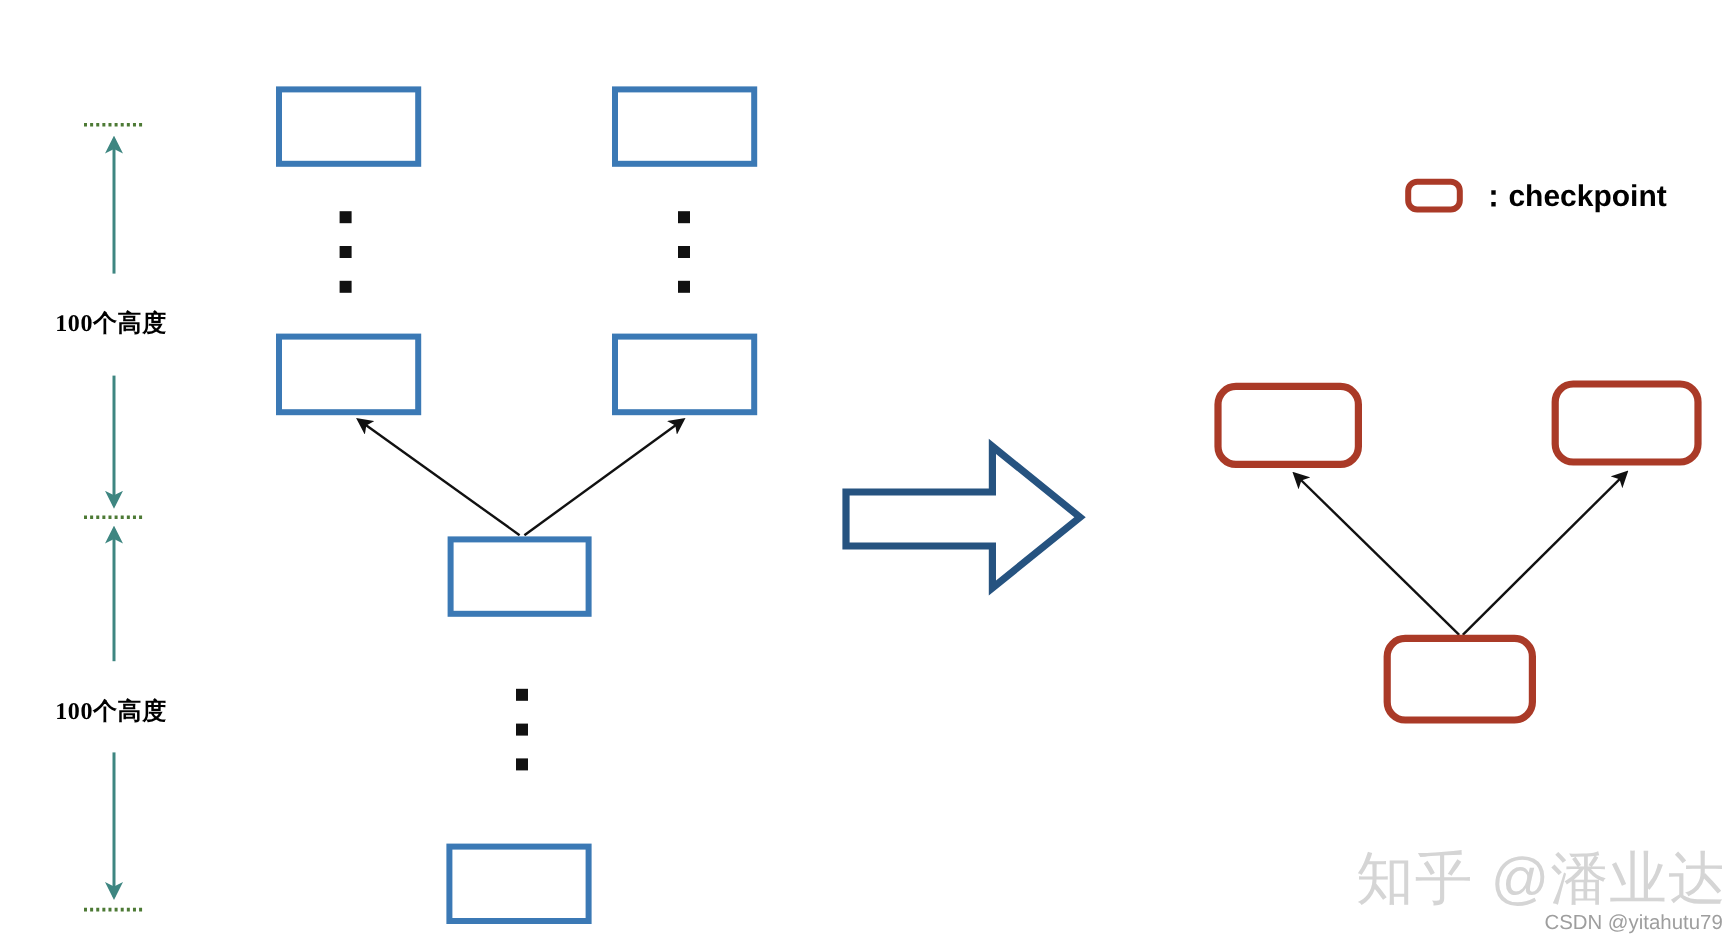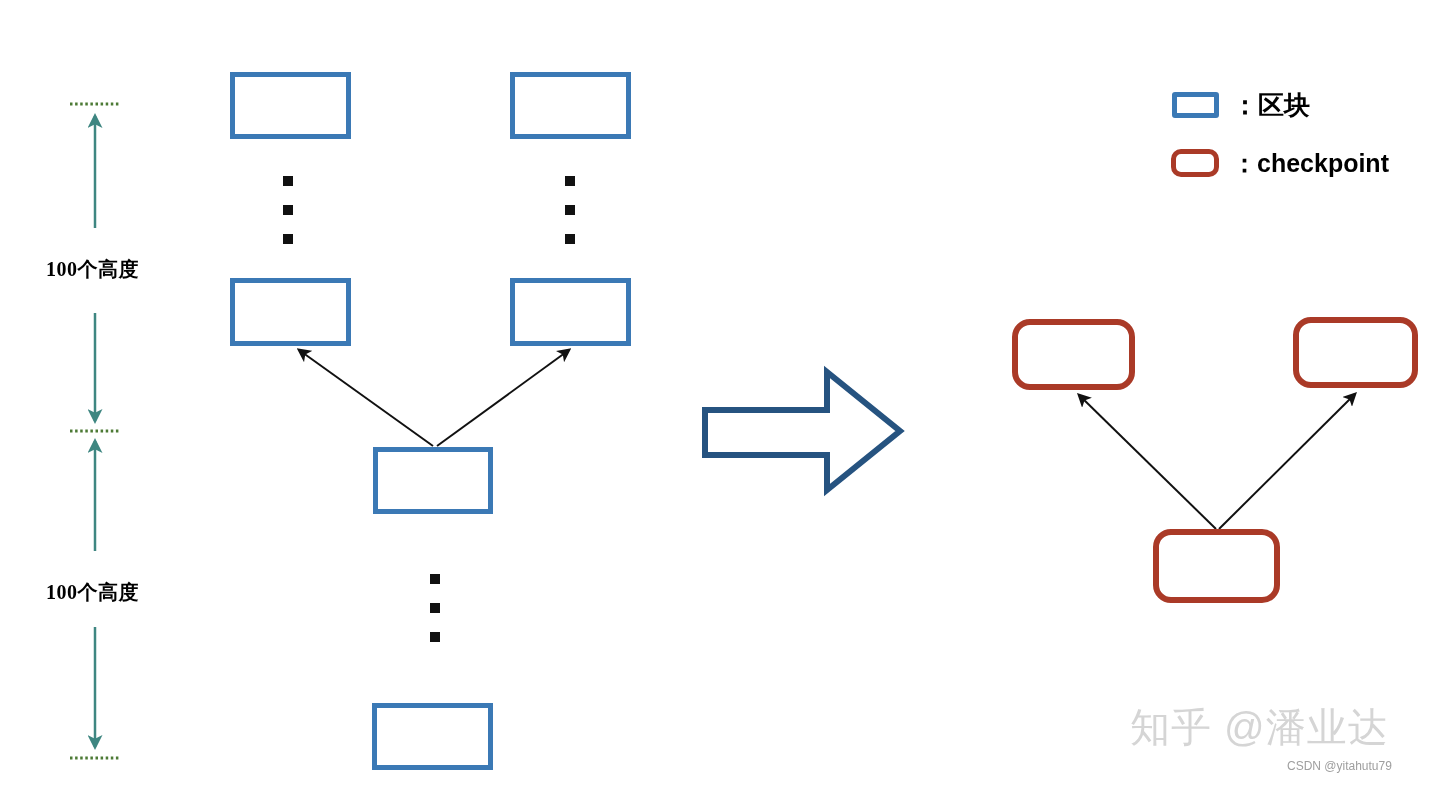--- a/index.html
+++ b/index.html
@@ -47,25 +47,25 @@
     border:5px solid var(--block-border-blue);border-radius:3px;flex:0 0 auto;
   }
   .legend-swatch-checkpoint{
     box-sizing:border-box;width:48px;height:28px;background:#fff;
     border:5px solid var(--checkpoint-border-red);border-radius:10px;flex:0 0 auto;
   }
   .legend-text{font-weight:bold;color:var(--legend-text-black);white-space:nowrap;}
   .legend-text.cn{font-size:26px;}
   .legend-text.en{font-size:25px;}
   .wm-zhihu{
-    position:absolute;font-size:40px;letter-spacing:1px;color:var(--watermark-light-gray);
+    position:absolute;font-size:48px;letter-spacing:1px;color:var(--watermark-light-gray);
     text-shadow:1px 2px 0 #ffffff;white-space:nowrap;text-align:right;
   }
   .wm-csdn{
-    position:absolute;font-size:12px;color:var(--watermark-csdn-gray);white-space:nowrap;
+    position:absolute;font-size:17px;color:var(--watermark-csdn-gray);white-space:nowrap;
   }
 </style>
 </head>
 <body>
 
 <div class="canvas">
 
   <svg class="overlay" viewBox="0 0 1440 789" xmlns="http://www.w3.org/2000/svg">
     <defs>
       <marker id="tealHead" viewBox="0 0 10 10" refX="8" refY="5" markerWidth="6" markerHeight="6" orient="auto-start-reverse">
@@ -117,24 +117,20 @@
     <div class="ellipsis-dot"></div>
   </div>
 
   <div class="checkpoint" style="left:1012px;top:319px;width:123px;height:71px;"></div>
   <div class="checkpoint" style="left:1293px;top:317px;width:125px;height:71px;"></div>
   <div class="checkpoint" style="left:1153px;top:529px;width:127px;height:74px;"></div>
 
   <div class="dim-label" style="left:46px;top:256px;">100个高度</div>
   <div class="dim-label" style="left:46px;top:579px;">100个高度</div>
 
-  <div class="legend-row" style="left:1172px;top:88px;height:34px;">
-    <div class="legend-swatch-block"></div>
-    <span class="legend-text cn"><span>：</span><span>区块</span></span>
-  </div>
   <div class="legend-row" style="left:1171px;top:145px;height:36px;">
     <div class="legend-swatch-checkpoint"></div>
     <span class="legend-text en"><span>：</span><span>checkpoint</span></span>
   </div>
 
   <div class="wm-zhihu" style="left:1130px;top:700px;">知乎 @潘业达</div>
   <div class="wm-csdn" style="left:1287px;top:759px;">CSDN @yitahutu79</div>
 
 </div>
 

